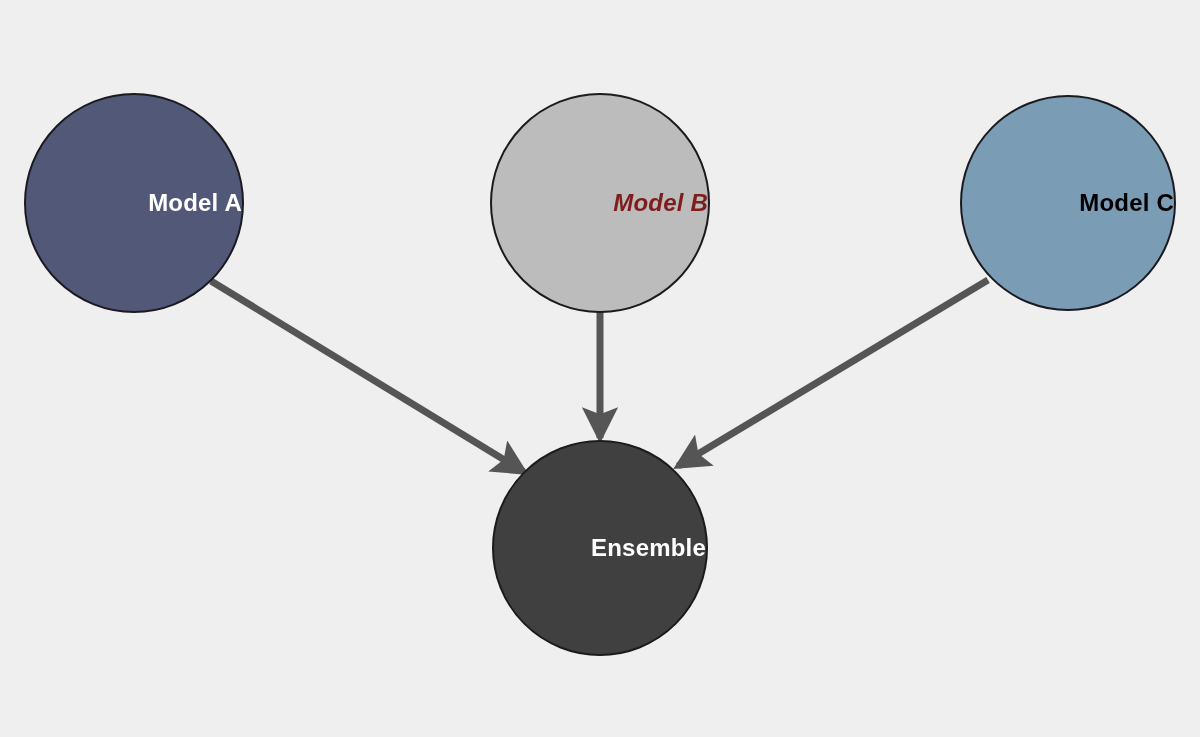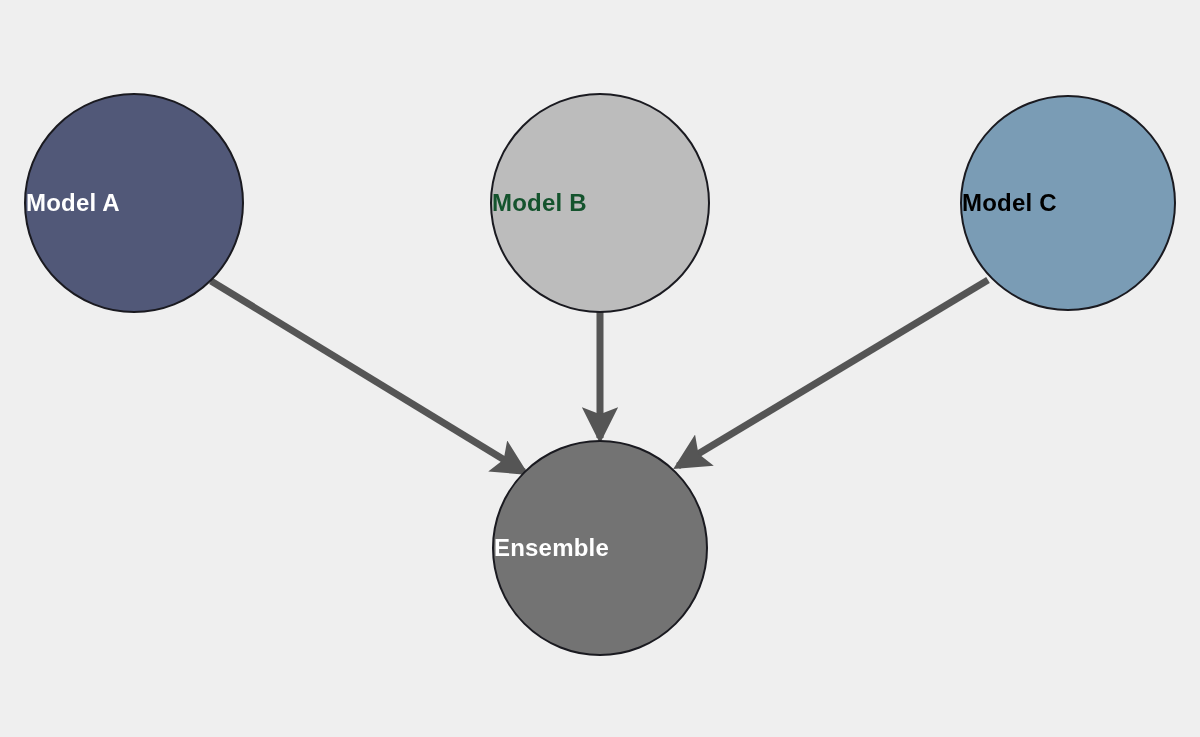--- a/index.html
+++ b/index.html
@@ -26,21 +26,21 @@
     width: 1200px;
     height: 737px;
   }
   .node {
     position: absolute;
     border-radius: 50%;
     box-sizing: border-box;
     border: 2px solid #d946ef;
     display: flex;
     align-items: center;
-    justify-content: flex-start;
+    justify-content: flex-end;
   }
   .node-label {
     color: #ffffff;
     font-family: "Liberation Sans", sans-serif;
     font-weight: bold;
     font-size: 24px;
     letter-spacing: 0.2px;
     line-height: 1;
     text-align: center;
     user-select: none;
@@ -62,24 +62,24 @@
     <line class="edge-line" stroke="#555555" stroke-width="7" marker-end="url(#arrow-head)" x1="211" y1="281" x2="524" y2="472"></line>
     <line class="edge-line" stroke="#555555" stroke-width="7" marker-end="url(#arrow-head)" x1="600" y1="305" x2="600" y2="438"></line>
     <line class="edge-line" stroke="#555555" stroke-width="7" marker-end="url(#arrow-head)" x1="988" y1="280" x2="678" y2="466"></line>
   </svg>
 
   <div class="node" style="left: 24px; top: 93px; width: 220px; height: 220px; background: rgb(81, 88, 120); border-color: rgb(26, 26, 32);">
     <span class="node-label" style="color: rgb(255, 255, 255);">Model A</span>
   </div>
 
   <div class="node" style="left: 490px; top: 93px; width: 220px; height: 220px; background: rgb(188, 188, 188); border-color: rgb(26, 26, 32);">
-    <span class="node-label" style="color: #14532d;">Model B</span>
+    <span class="node-label" style="color: #7f1d1d; font-style: italic;">Model B</span>
   </div>
 
   <div class="node" style="left: 960px; top: 95px; width: 216px; height: 216px; background: rgb(122, 156, 181); border-color: rgb(26, 26, 32);">
     <span class="node-label" style="color: #000000;">Model C</span>
   </div>
 
-  <div class="node" style="left: 492px; top: 440px; width: 216px; height: 216px; background: #737373; border-color: rgb(26, 26, 32);">
+  <div class="node" style="left: 492px; top: 440px; width: 216px; height: 216px; background: #404040; border-color: rgb(26, 26, 32);">
     <span class="node-label" style="color: rgb(255, 255, 255);">Ensemble</span>
   </div>
 
 </div>
 
 </body></html>

